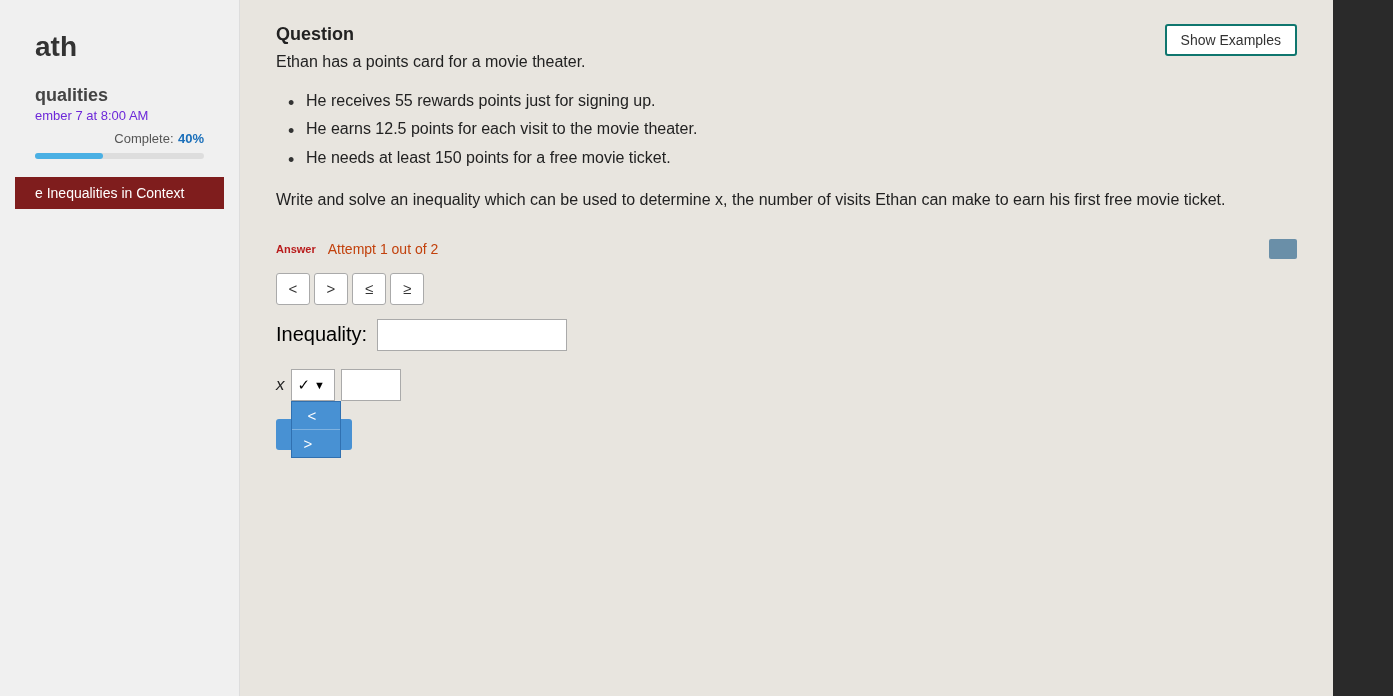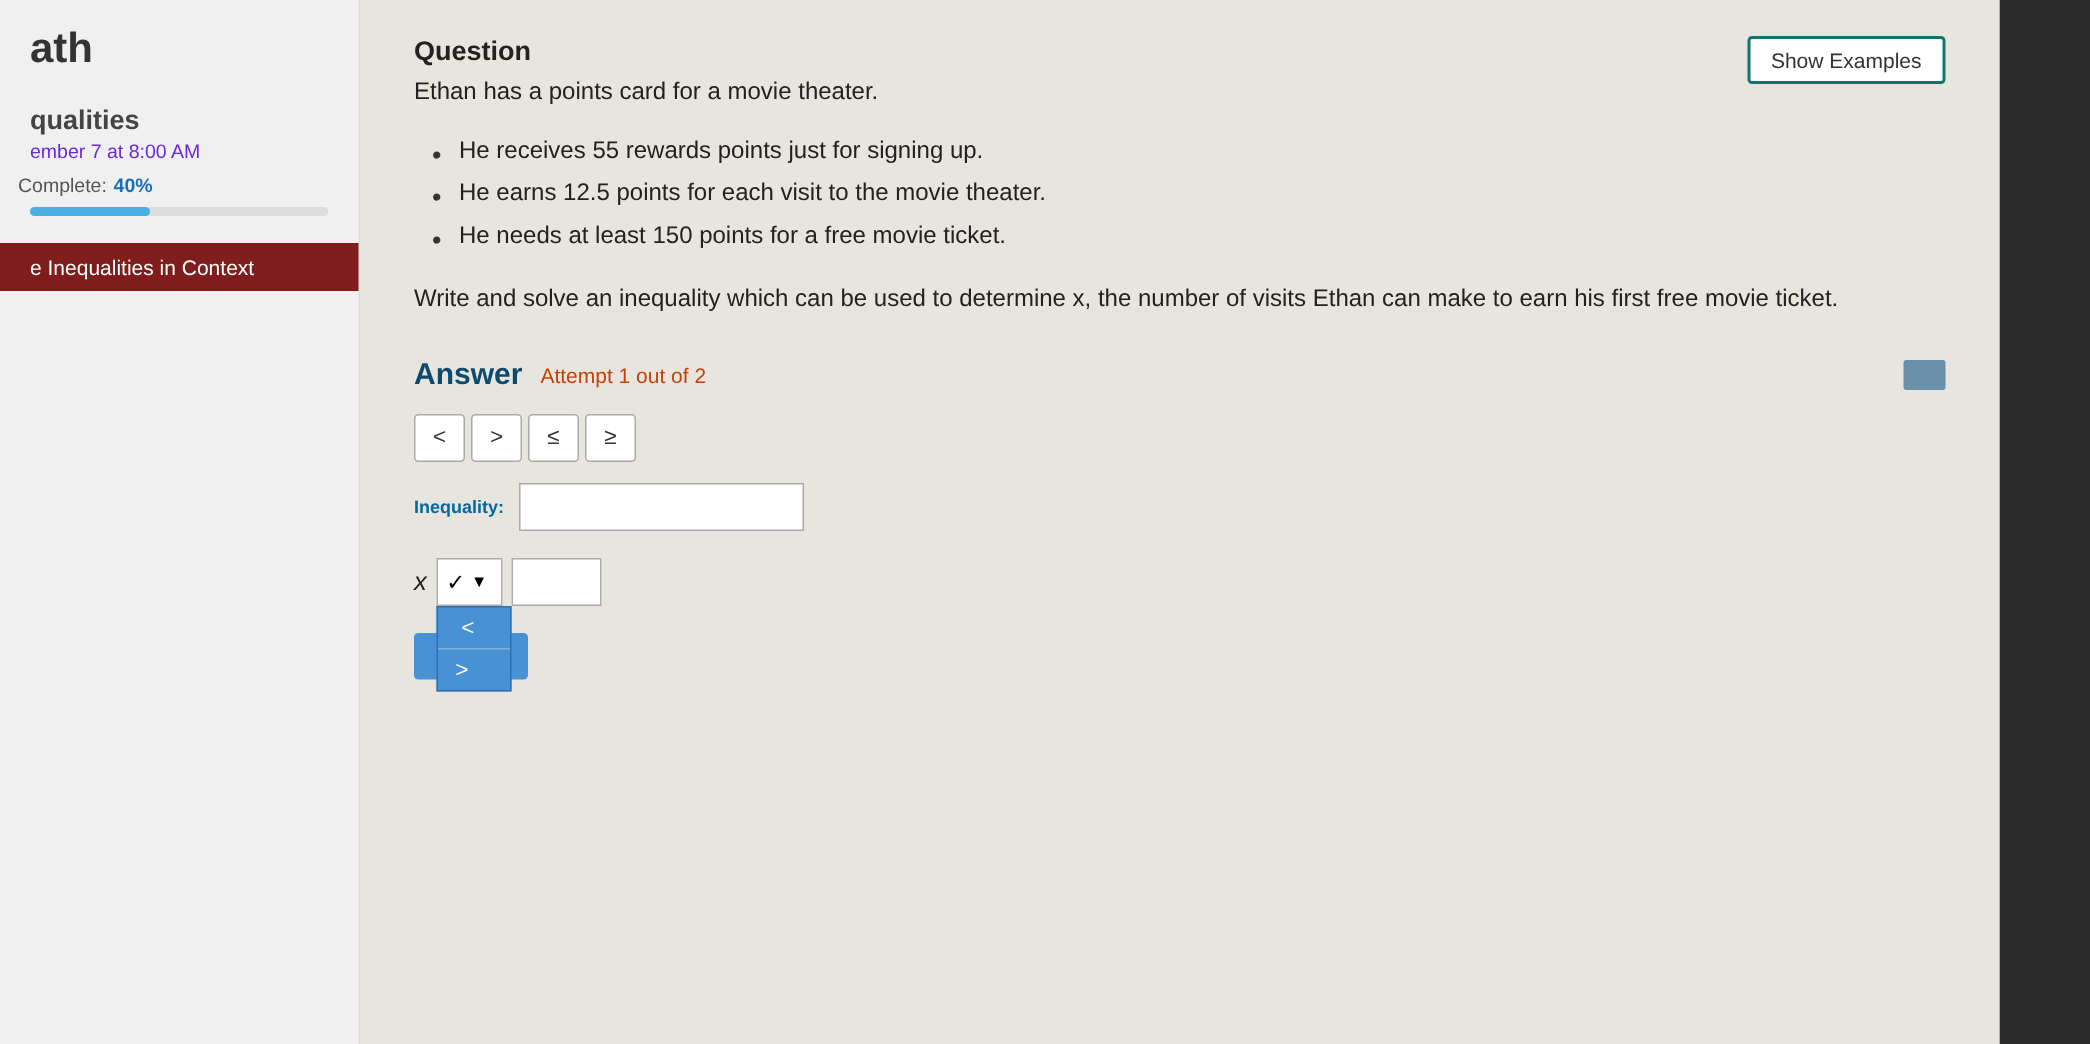--- a/index.html
+++ b/index.html
@@ -13,21 +13,21 @@
     }
 
     
     .sidebar {
       width: 240px;
       min-width: 240px;
       background: #f0f0f0;
       height: 100%;
       display: flex;
       flex-direction: column;
-      padding: 0;
+      padding: 15px;
       border-right: 1px solid #ddd;
     }
 
     .sidebar-title {
       font-size: 28px;
       font-weight: bold;
       color: #333;
       padding: 16px 20px 10px 20px;
     }
 
@@ -138,23 +138,23 @@
     }
 
     .answer-header {
       display: flex;
       align-items: center;
       gap: 12px;
       margin-bottom: 14px;
     }
 
     .answer-label {
-      font-size: 20px;
+      font-size: 11px;
       font-weight: bold;
-      color: #0c4a6e;
+      color: #b91c1c;
     }
 
     .attempt-label {
       font-size: 14px;
       color: #c2410c;
     }
 
     .answer-icon {
       margin-left: auto;
       background: #6a8fa8;
@@ -185,23 +185,23 @@
     }
 
     .inequality-row {
       display: flex;
       align-items: center;
       gap: 10px;
       margin-bottom: 18px;
     }
 
     .inequality-label {
-      font-size: 12px;
-      color: #0369a1;
-      font-weight: bold;
+      font-size: 20px;
+      color: #000000;
+      font-weight: normal;
     }
 
     .inequality-input {
       width: 190px;
       height: 32px;
       border: 1px solid #aaa;
       background: white;
       padding: 4px 8px;
       font-size: 15px;
       outline: none;
@@ -299,21 +299,21 @@
 <body>
 
 <div class="sidebar">
   <div class="sidebar-title">ath</div>
 
   <div class="sidebar-section">
     <div class="sidebar-label">qualities</div>
     <div class="sidebar-date">ember 7 at 8:00 AM</div>
   </div>
 
-  <div style="display:flex; padding-right:20px; padding-top:4px;margin-left:12px;">
+  <div style="display:flex; justify-content:flex-end; padding-right:20px; padding-top:4px;">
     <span style="font-size:13px;color:#555;">Complete:</span>
     &nbsp;
     <span style="font-size:13px;color:#1a6fba;font-weight:bold;">40%</span>
   </div>
 
   <div class="progress-bar-container">
     <div class="progress-bar-fill"></div>
   </div>
 
   <div class="sidebar-active-item">e Inequalities in Context</div>

